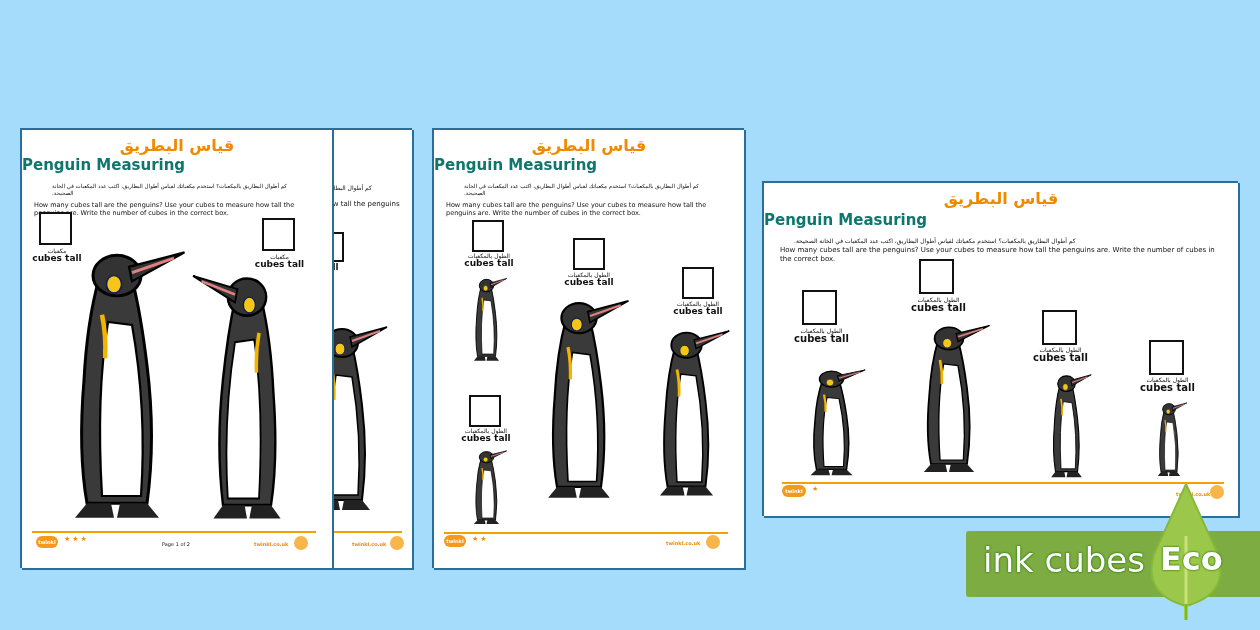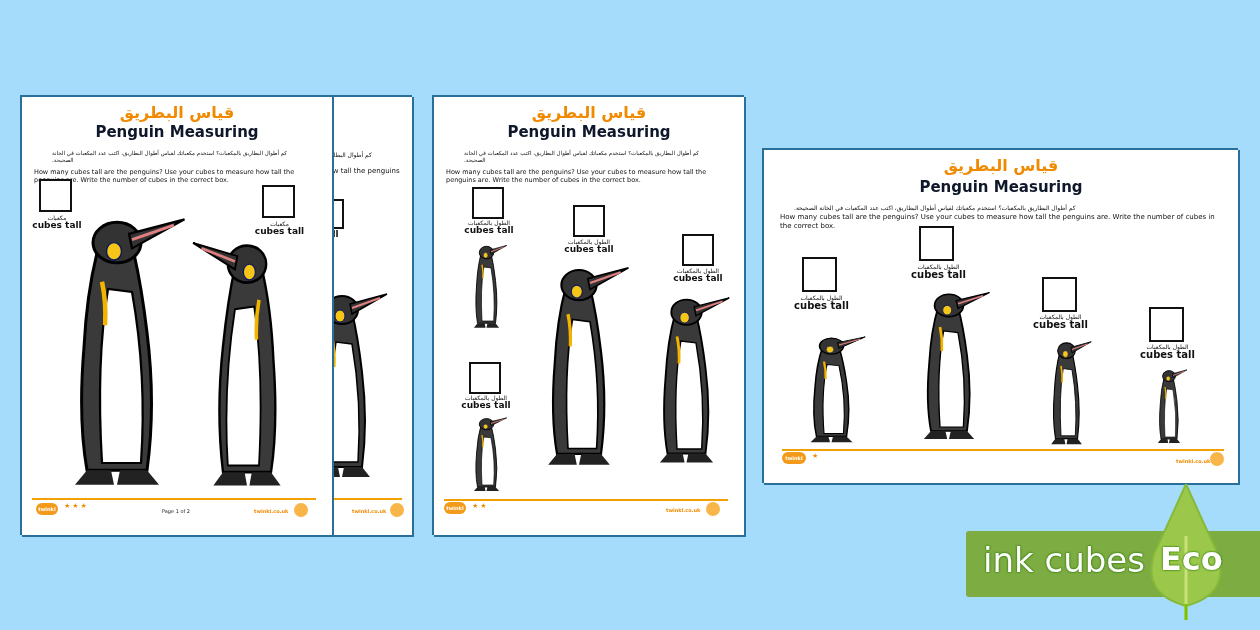--- a/index.html
+++ b/index.html
@@ -1,19 +1,19 @@
 <!DOCTYPE html>
 <html><head>
 <meta charset="utf-8">
 <style>
   html, body { margin:0; padding:0; }
   body { width:1260px; height:630px; background:#a6dcfb; position:relative; overflow:hidden; font-family:"DejaVu Sans", sans-serif; }
-  .page { position:absolute; background:#fff; border-left:2px solid #2a6f99; border-top:2px solid #2a6f99; box-shadow:2px 2px 0 #2a6f99; box-sizing:border-box; overflow:hidden; }
+  .page { position:absolute; background:#fff; border-left:2px solid #2a6f99; border-top:2px solid #2a6f99; box-shadow:2px 2px 0 #2a6f99; box-sizing:border-box; overflow:hidden;margin-top:33px; }
   .title-ar { color:#f08a00; font-weight:bold; text-align:center; font-family:"DejaVu Sans", sans-serif; line-height:1; }
-  .title-en { color:#0f172a; font-weight:bold; text-align:center; line-height:1.1; }
+  .title-en { color:#0f766e; font-weight:bold; line-height:1.1; }
   .instr { color:#111; text-align:left; line-height:1.25; }
   .box { position:absolute; border:2px solid #111; background:#fff; box-sizing:border-box; }
   .lbl { position:absolute; text-align:center; color:#111; line-height:1.05; }
   .lbl .ar { display:block; font-size:6px; }
   .lbl .en { display:block; font-weight:bold; }
   .footer-line { position:absolute; height:2px; background:#f3a000; }
   .logo { position:absolute; background:#f39a1a; border-radius:8px; color:#fff; font-weight:bold; text-align:center; }
   .stars { position:absolute; color:#f08a00; letter-spacing:2px; }
   .pgnum { position:absolute; font-size:5px; color:#222; }
   .site { position:absolute; font-size:5px; color:#f08a00; font-weight:bold; }

